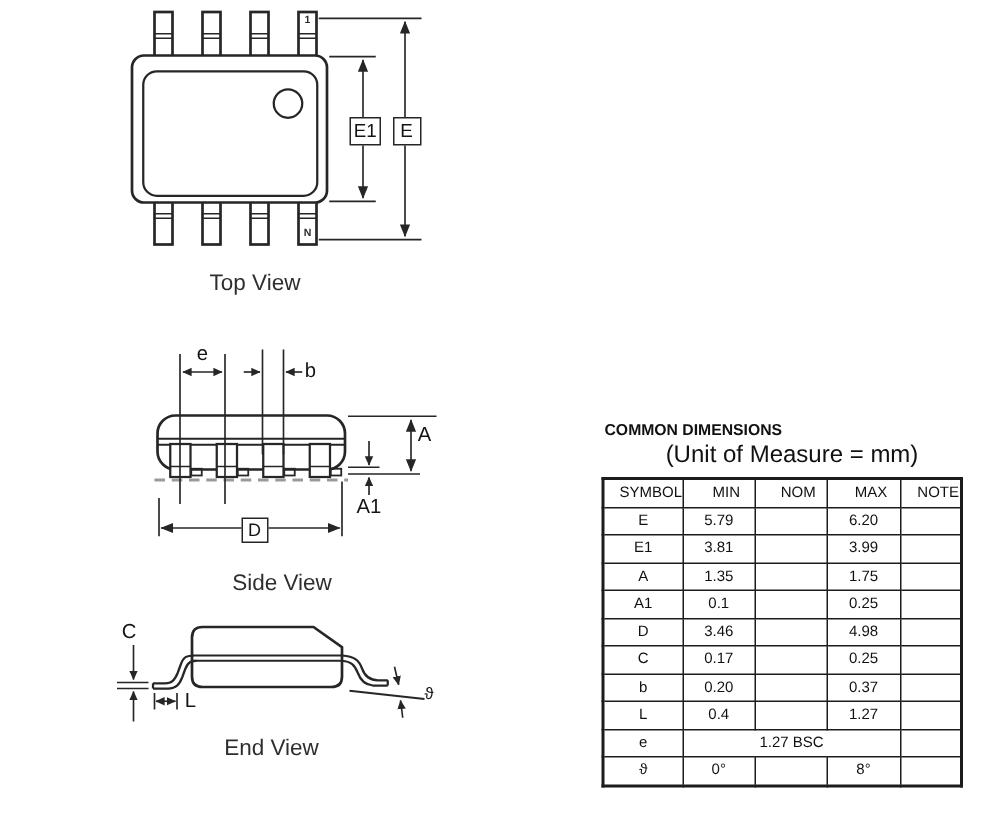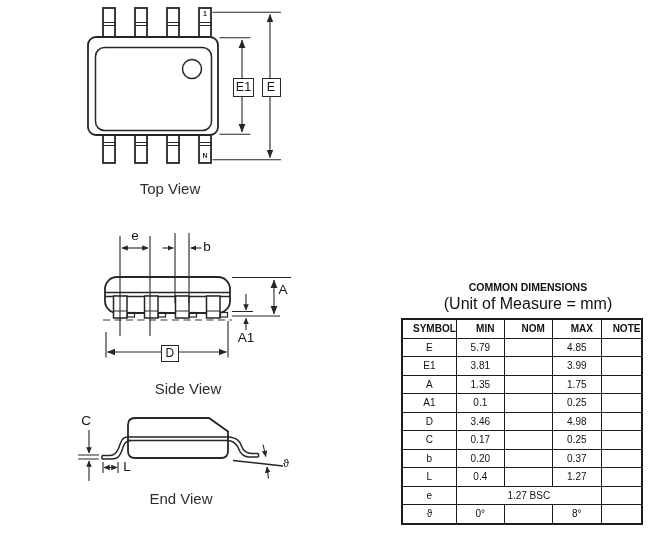--- a/index.html
+++ b/index.html
@@ -8,33 +8,33 @@
     font-family:"Liberation Sans","DejaVu Sans",sans-serif;overflow:hidden;
   }
   svg.linework{position:absolute;left:0;top:0;z-index:1;}
   .lbl{position:absolute;color:#141414;font-size:13.5px;line-height:1;text-align:center;z-index:3;}
   .tiny{font-size:7px;font-weight:bold;color:#2b2b2b;}
   .boxlbl{
     position:absolute;border:1.6px solid #262626;background:#fff;color:#141414;
     display:flex;align-items:center;justify-content:center;font-size:12.5px;z-index:3;
   }
   .caption{position:absolute;font-size:15px;color:#2e2e2e;text-align:center;z-index:3;}
-  .tbl-title{position:absolute;left:403px;top:281px;width:250px;text-align:center;
+  .tbl-title{position:absolute;left:403px;top:281px;width:250px;
     font-size:10.5px;font-weight:bold;color:#111;z-index:3;}
   .tbl-subtitle{position:absolute;left:403px;top:295px;width:250px;text-align:center;
     font-size:16px;color:#111;z-index:3;}
   table.dims{
     position:absolute;left:401px;top:318px;z-index:3;border-collapse:collapse;
     background:#fff;border:2.4px solid #1c1c1c;table-layout:fixed;
   }
   table.dims th,table.dims td{
     border:1.7px solid #1c1c1c;font-size:10px;color:#111;text-align:center;
     height:17.5px;padding:0;overflow:hidden;white-space:nowrap;
   }
-  table.dims th{font-weight:bold;padding-left:10px;}
+  table.dims th{font-weight:normal;padding-left:10px;}
 </style>
 </head>
 <body>
 
 <div id="stage">
 
   <svg class="linework" width="662" height="542" viewBox="0 0 662 542" fill="none" stroke="#262626" stroke-width="1.8">
     <defs>
       <marker id="ah" viewBox="0 0 10 10" refX="9.3" refY="5" markerWidth="8.5" markerHeight="8.5" markerUnits="userSpaceOnUse" orient="auto-start-reverse">
         <path d="M0,1 L10,5 L0,9 Z" fill="#262626" stroke="none"></path>
@@ -199,21 +199,21 @@
         <th>NOM</th>
         <th>MAX</th>
         <th>NOTE</th>
       </tr>
     </thead>
     <tbody>
       <tr>
         <td>E</td>
         <td>5.79</td>
         <td></td>
-        <td>4.85</td>
+        <td>6.20</td>
         <td></td>
       </tr>
       <tr>
         <td>E1</td>
         <td>3.81</td>
         <td></td>
         <td>3.99</td>
         <td></td>
       </tr>
       <tr>

